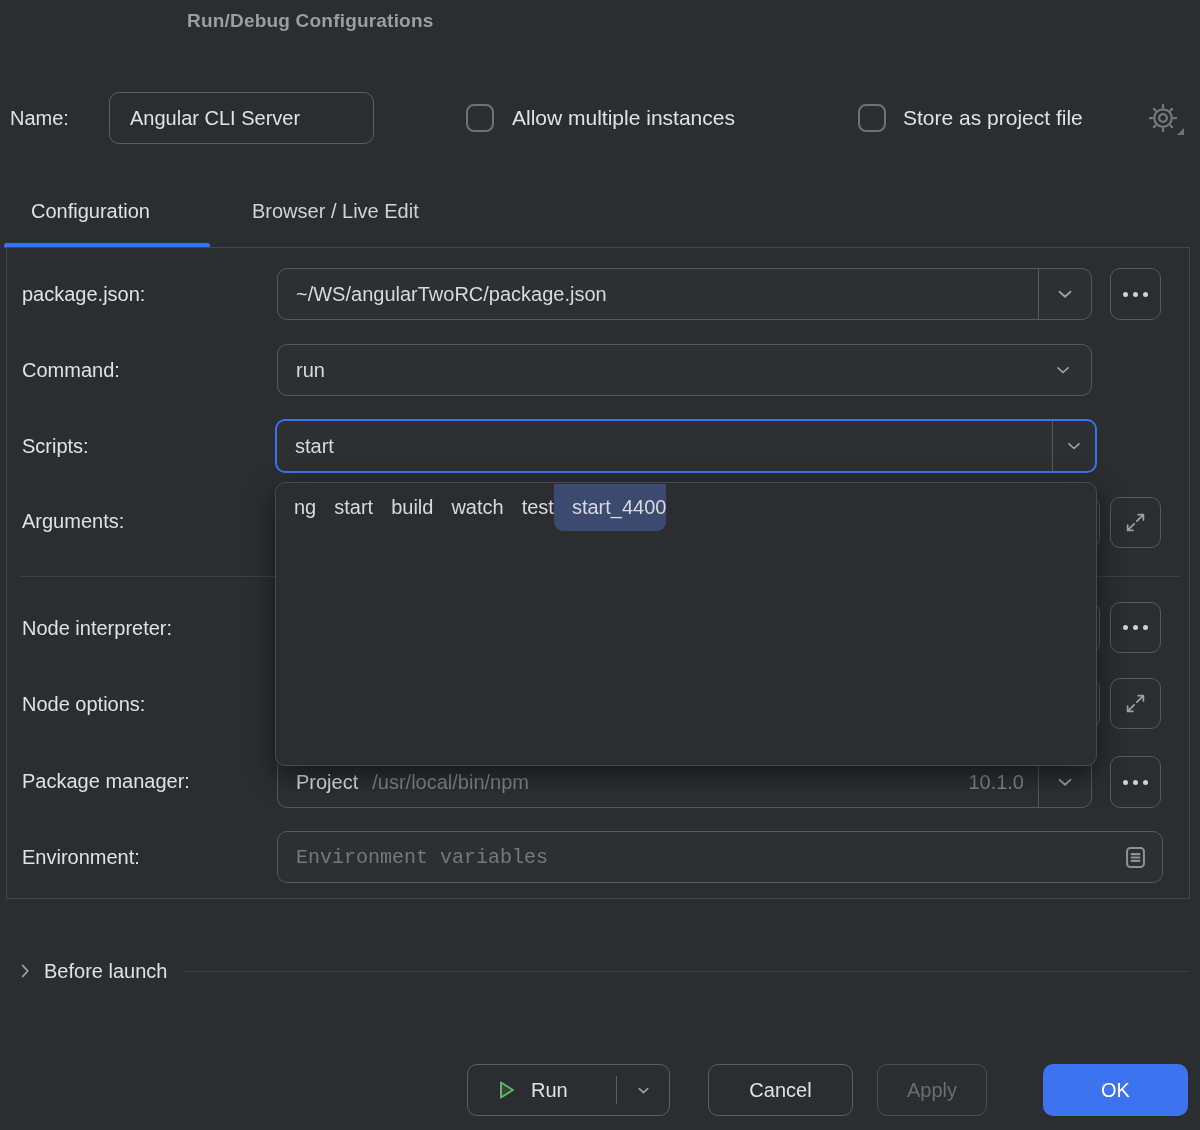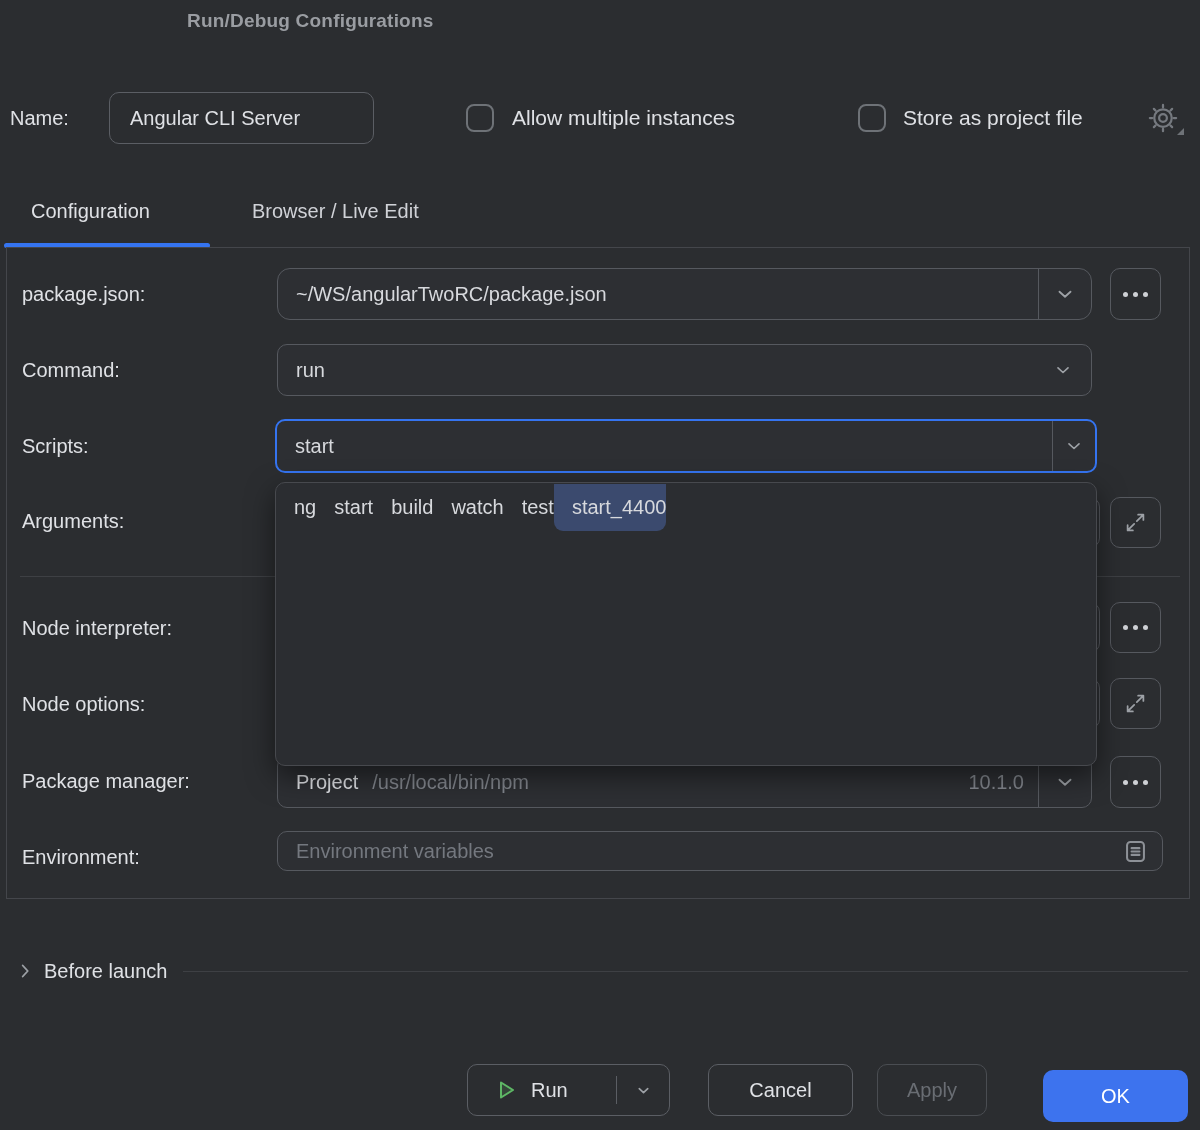--- a/index.html
+++ b/index.html
@@ -83,21 +83,21 @@
     <span class="gear-tri"></span>
   </div>
 
   <div class="abs tab" style="left:31px;top:188px;">Configuration</div>
   <div class="abs tab inactive" style="left:252px;top:188px;">Browser / Live Edit</div>
   <div class="abs tab-underline" style="left:4px;top:243px;width:206px;height:5px;"></div>
 
   <div class="abs panel" style="left:6px;top:247px;width:1184px;height:652px;"></div>
 
   <div class="abs flexc lbl" style="left:22px;top:268px;height:52px;">package.json:</div>
-  <div class="abs field" style="left:277px;top:268px;width:815px;height:52px;border-radius:13px;">
+  <div class="abs field" style="left:277px;top:268px;width:815px;height:52px;">
     <span class="val">~/WS/angularTwoRC/package.json</span>
     <span style="flex:1"></span>
     <span class="combo-sep"></span>
     <span class="chev-zone" style="width:52px;">
       <span>
         <svg width="22" height="22" viewBox="0 0 24 24" fill="none" stroke="#9da1a6" stroke-width="2" stroke-linecap="round" stroke-linejoin="round">
             <path d="M6 9.5 12 15 18 9.5"></path>
           </svg>
       </span>
     </span>
@@ -180,21 +180,21 @@
       </span>
     </span>
   </div>
   <div class="abs iconbtn" style="left:1110px;top:756px;width:51px;height:52px;">
     <span class="dot"></span>
       <span class="dot"></span>
       <span class="dot"></span>
   </div>
 
   <div class="abs flexc lbl" style="left:22px;top:831px;height:52px;">Environment:</div>
-  <div class="abs field" style="left:277px;top:831px;width:886px;height:40px;">
+  <div class="abs field" style="left:277px;top:831px;width:886px;height:52px;font-family:Liberation Mono, monospace;">
     <span class="val" style="color:#74787f;">Environment variables</span>
     <span style="flex:1"></span>
     <span style="padding-right:13px;">
       <span>
         <svg width="27" height="27" viewBox="0 0 24 24" fill="none" stroke="#8d9197" stroke-width="1.8" stroke-linecap="round">
           <rect x="4.5" y="3.5" width="15" height="17" rx="3"></rect>
           <path d="M8.5 9h7 M8.5 12h7 M8.5 15h7"></path>
         </svg>
       </span>
     </span>
@@ -238,17 +238,17 @@
   </div>
 
   <div class="abs btn" style="left:708px;top:1064px;width:145px;height:52px;">
     <span>Cancel</span>
   </div>
 
   <div class="abs btn disabled" style="left:877px;top:1064px;width:110px;height:52px;">
     <span>Apply</span>
   </div>
 
-  <div class="abs btn primary" style="left:1043px;top:1064px;width:145px;height:52px;margin-top:6px;">
+  <div class="abs btn primary" style="left:1043px;top:1064px;width:145px;height:52px;">
     <span>OK</span>
   </div>
 
 </div>
 
 </body></html>

